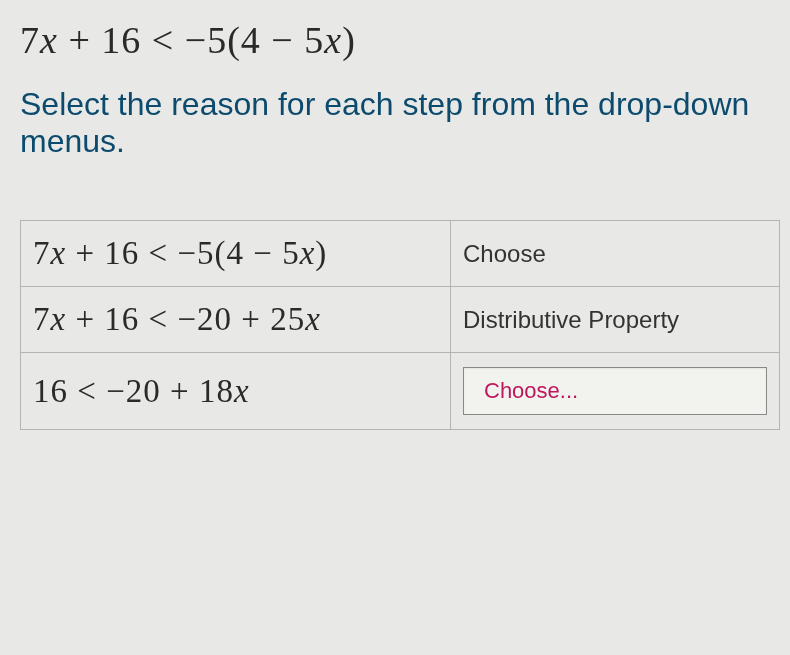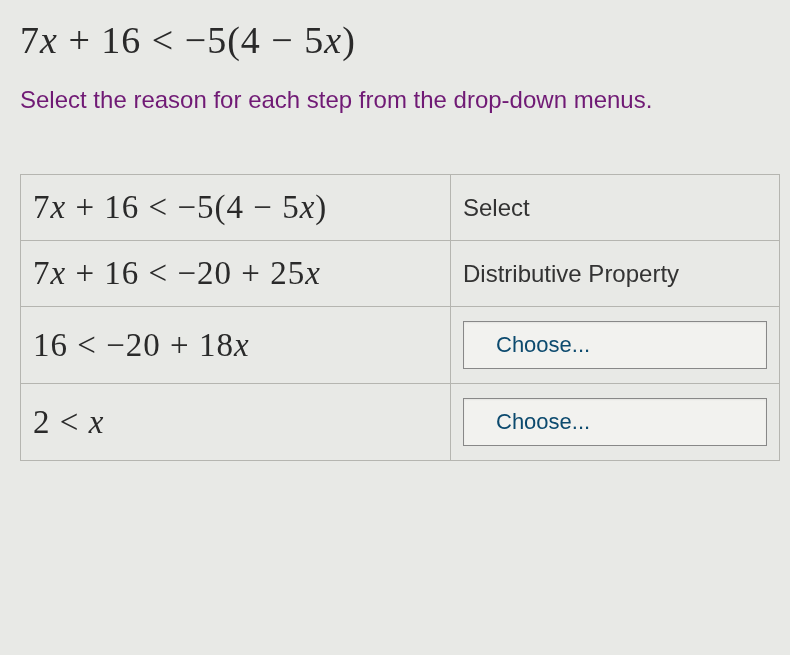--- a/index.html
+++ b/index.html
@@ -19,22 +19,22 @@
       font-family: 'Times New Roman', serif;
       font-size: 38px;
       font-style: italic;
       margin-bottom: 24px;
       letter-spacing: 1px;
     }
     .main-expr .num {
       font-style: normal;
     }
     .instruction {
-      font-size: 24px;
-      color: #701a75;
+      font-size: 32px;
+      color: #0c4a6e;
       margin-bottom: 60px;
     }
     table {
       border-collapse: collapse;
       width: 100%;
     }
     td {
       border: 1px solid #b5b5b0;
       padding: 0;
       vertical-align: middle;
@@ -52,23 +52,23 @@
       font-style: normal;
     }
     td.reason-cell {
       padding: 14px 12px;
       font-size: 24px;
       color: #333;
     }
     .dropdown {
       border: 1px solid #888;
       background: #f2f2ef;
-      padding: 10px 32px;
+      padding: 10px 20px;
       font-size: 22px;
-      color: #0c4a6e;
+      color: #be185d;
       cursor: pointer;
       display: flex;
       align-items: center;
       justify-content: space-between;
       width: 100%;
       box-shadow: inset 0 1px 2px rgba(0,0,0,0.06);
     }
   </style>
 </head>
 <body>
@@ -79,45 +79,35 @@
 
 <div class="instruction">Select the reason for each step from the drop-down menus.</div>
 
 <table>
   <tbody>
       <tr>
     <td class="expr-cell">
       <span class="num"><span style="font-style:normal">7</span><span style="font-style:italic">x</span><span style="font-style:normal"> </span><span style="font-style:normal">+</span><span style="font-style:normal"> </span><span style="font-style:normal">1</span><span style="font-style:normal">6</span><span style="font-style:normal"> </span><span style="font-style:normal">&lt;</span><span style="font-style:normal"> </span><span style="font-style:normal">−</span><span style="font-style:normal">5</span><span style="font-style:normal">(</span><span style="font-style:normal">4</span><span style="font-style:normal"> </span><span style="font-style:normal">−</span><span style="font-style:normal"> </span><span style="font-style:normal">5</span><span style="font-style:italic">x</span><span style="font-style:normal">)</span></span>
     </td>
     <td class="reason-cell">
-      <span>Select</span>
+      <span>Choose</span>
     </td>
   </tr>
   <tr>
     <td class="expr-cell">
       <span class="num"><span style="font-style:normal">7</span><span style="font-style:italic">x</span><span style="font-style:normal"> </span><span style="font-style:normal">+</span><span style="font-style:normal"> </span><span style="font-style:normal">1</span><span style="font-style:normal">6</span><span style="font-style:normal"> </span><span style="font-style:normal">&lt;</span><span style="font-style:normal"> </span><span style="font-style:normal">−</span><span style="font-style:normal">2</span><span style="font-style:normal">0</span><span style="font-style:normal"> </span><span style="font-style:normal">+</span><span style="font-style:normal"> </span><span style="font-style:normal">2</span><span style="font-style:normal">5</span><span style="font-style:italic">x</span></span>
     </td>
     <td class="reason-cell">
       <span>Distributive Property</span>
     </td>
   </tr>
   <tr>
     <td class="expr-cell">
       <span class="num"><span style="font-style:normal">1</span><span style="font-style:normal">6</span><span style="font-style:normal"> </span><span style="font-style:normal">&lt;</span><span style="font-style:normal"> </span><span style="font-style:normal">−</span><span style="font-style:normal">2</span><span style="font-style:normal">0</span><span style="font-style:normal"> </span><span style="font-style:normal">+</span><span style="font-style:normal"> </span><span style="font-style:normal">1</span><span style="font-style:normal">8</span><span style="font-style:italic">x</span></span>
     </td>
     <td class="reason-cell">
       <div class="dropdown">
         <span>Choose...</span>
       </div>
     </td>
   </tr>
-  <tr>
-    <td class="expr-cell">
-      <span class="num"><span style="font-style:normal">2</span><span style="font-style:normal"> </span><span style="font-style:normal">&lt;</span><span style="font-style:normal"> </span><span style="font-style:italic">x</span></span>
-    </td>
-    <td class="reason-cell">
-      <div class="dropdown">
-        <span>Choose...</span>
-      </div>
-    </td>
-  </tr>
 </tbody>
   </table>
 
 </body></html>

